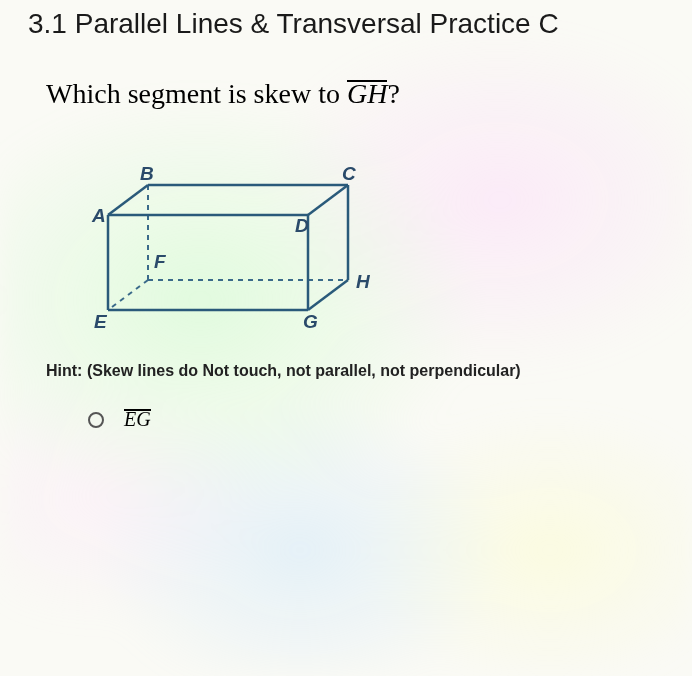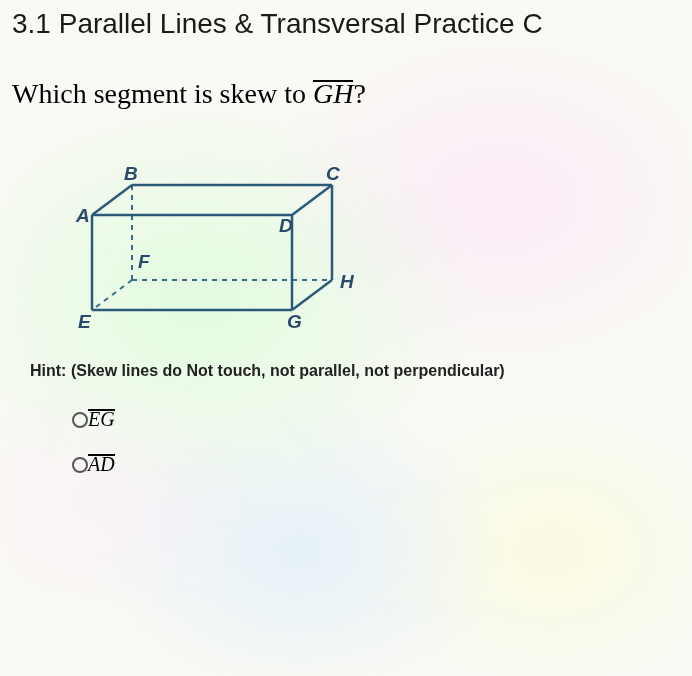--- a/index.html
+++ b/index.html
@@ -16,49 +16,50 @@
       inset: 0;
       background:
         radial-gradient(ellipse 400px 300px at 200px 300px, rgba(180,255,180,0.35), transparent 70%),
         radial-gradient(ellipse 350px 250px at 500px 200px, rgba(255,200,255,0.3), transparent 70%),
         radial-gradient(ellipse 300px 220px at 300px 550px, rgba(180,220,255,0.3), transparent 70%),
         radial-gradient(ellipse 280px 200px at 550px 550px, rgba(255,255,180,0.3), transparent 70%),
         radial-gradient(ellipse 250px 180px at 100px 500px, rgba(255,220,255,0.25), transparent 70%);
       filter: blur(12px);
       z-index: 0;
     }
-    .content { position: relative; z-index: 1; padding: 8px 20px 20px 12px; }
+    .content { position: relative; z-index: 1; padding: 8px 20px 20px 28px; }
     .title {
       font-size: 28px;
       color: #1a1a1a;
       font-weight: 400;
       margin-bottom: 38px;
     }
     .question {
       font-family: Georgia, 'Times New Roman', serif;
       font-size: 28px;
       color: #000;
+      margin-left: 18px;
       margin-bottom: 50px;
     }
     .segment-span { position: relative; display: inline-block; font-style: italic; }
     .overline { position: absolute; left: 0; right: 0; top: 2px; height: 1.5px; background: #000; }
     .diagram { margin-left: 50px; margin-bottom: 18px; }
     .hint {
       font-family: Liberation Sans, sans-serif;
       font-size: 16px;
       font-weight: 700;
       color: #222;
       margin-left: 18px;
       margin-bottom: 28px;
     }
     .options { margin-left: 60px; }
     .option {
       display: flex;
       align-items: center;
-      gap: 0;
+      gap: 20px;
       margin-bottom: 22px;
       cursor: pointer;
     }
     .radio {
       width: 16px;
       height: 16px;
       border: 2px solid #555;
       border-radius: 50%;
       flex-shrink: 0;
     }
@@ -123,22 +124,15 @@
   <div class="hint">Hint: (Skew lines do Not touch, not parallel, not perpendicular)</div>
 
   <div class="options">
     <div class="option">
       <div class="radio"></div>
       <span class="option-label">
         <span class="opt-overline"></span>
         <span>EG</span>
       </span>
     </div>
-    <div class="option">
-      <div class="radio"></div>
-      <span class="option-label">
-        <span class="opt-overline"></span>
-        <span>AD</span>
-      </span>
-    </div>
   </div>
 
 </div>
 
 </body></html>

